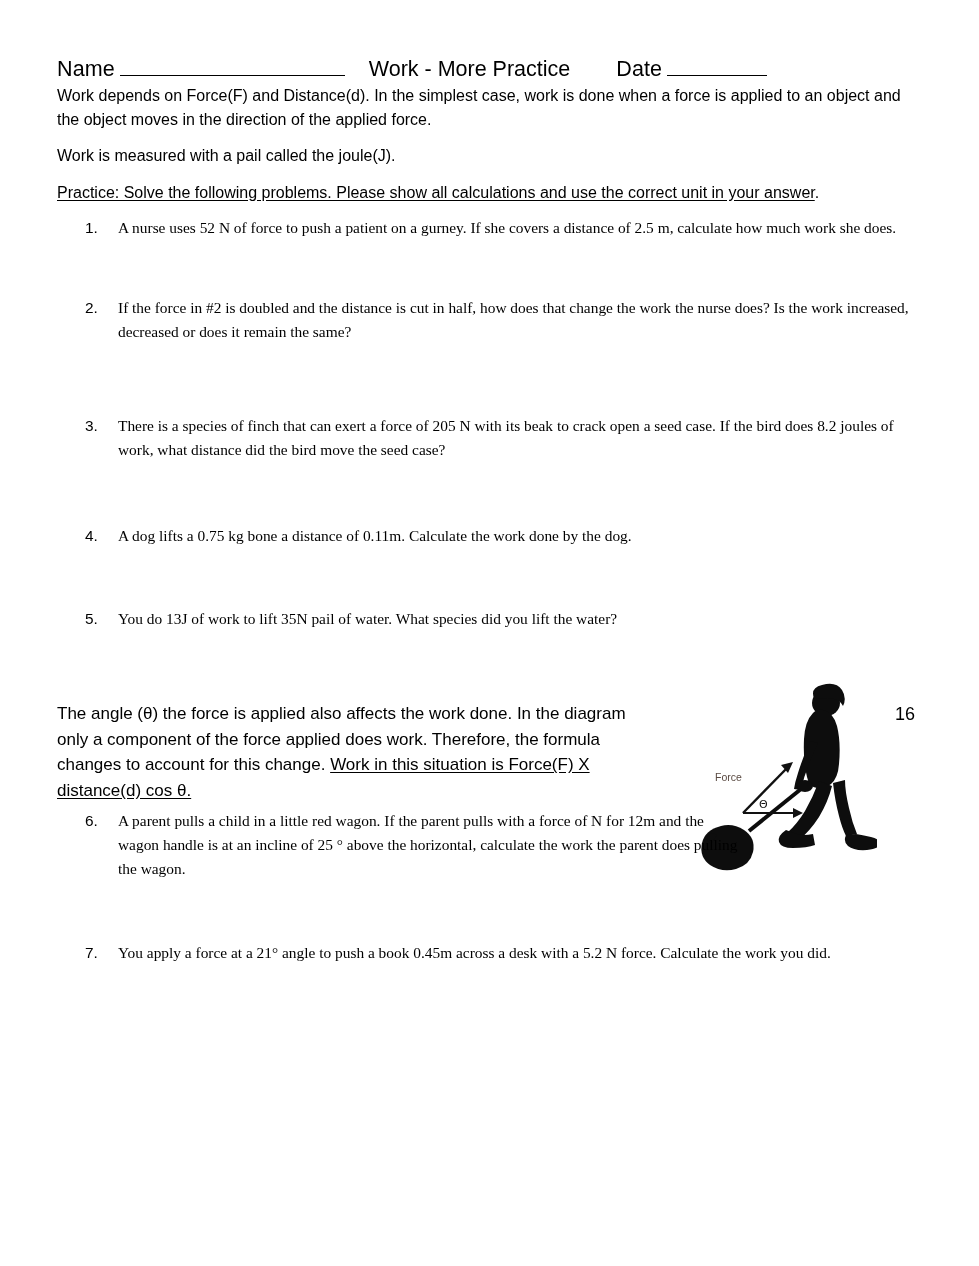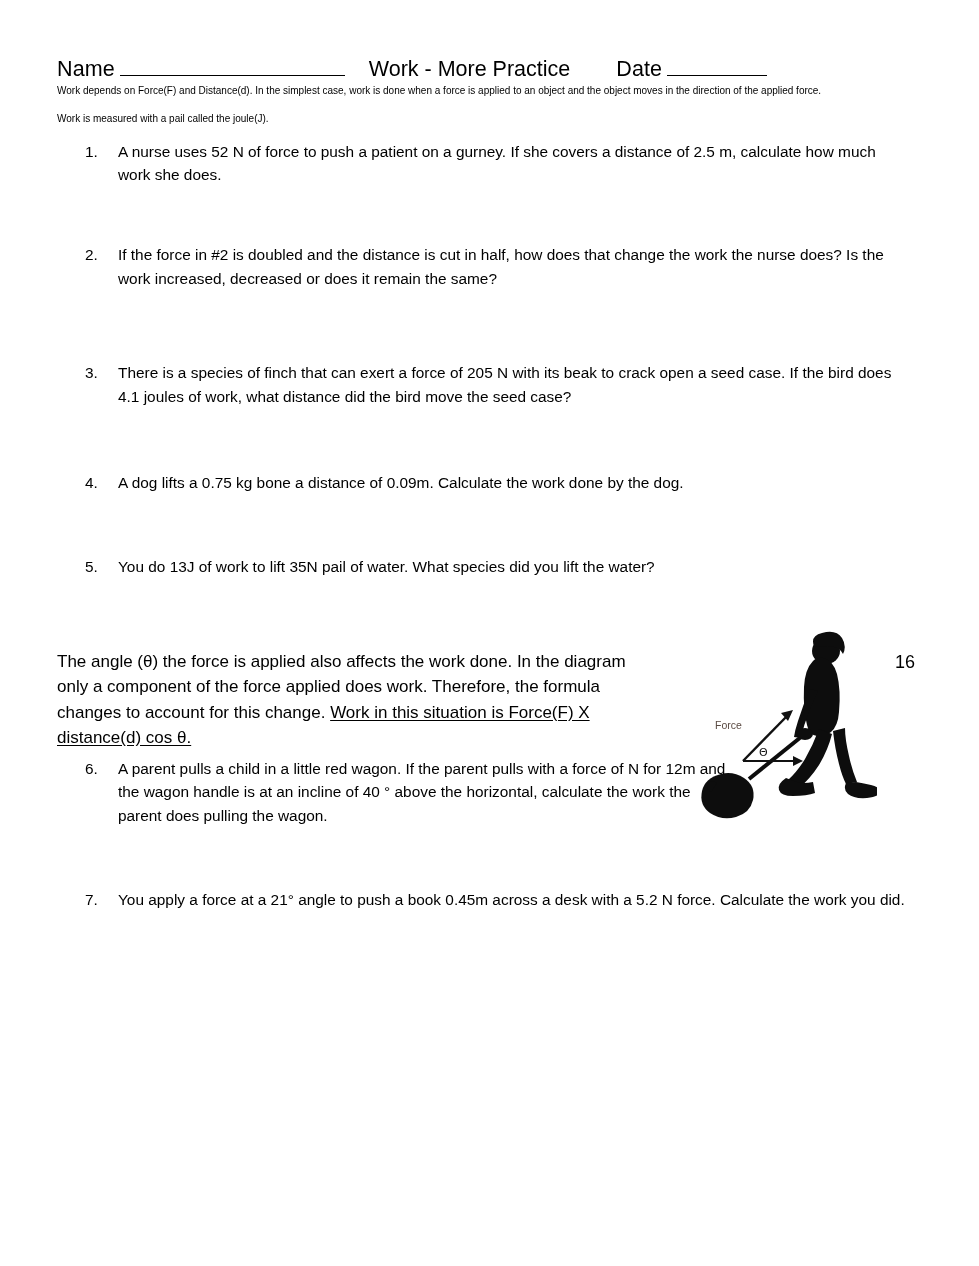--- a/index.html
+++ b/index.html
@@ -40,21 +40,21 @@
     height: 0.92em;
     margin: 0 2px 0 5px;
   }
   .blank-name { width: 225px; }
   .blank-date { width: 100px; }
   .gap-lg { display: inline-block; width: 22px; }
   .gap-md { display: inline-block; width: 46px; }
 
   
   .para {
-    font-size: 10px;
+    font-size: 16px;
     line-height: 1.47;
     margin: 0 0 13px 0;
     text-align: left;
   }
   .para.tight { margin-bottom: 12px; }
   .u { text-decoration: underline; text-underline-offset: 2px; }
 
   
   .qlist {
     margin: 0;
@@ -68,21 +68,21 @@
     padding-left: 61px;
     margin-bottom: 0;
   }
   .q .num {
     position: absolute;
     left: 28px;
     top: 0;
     width: 26px;
     text-align: left;
   }
-  .q-body { display: block; }
+  .q-body { display: block; font-family: Liberation Serif, serif; }
 
   .spacer-1 { height: 56px; }
   .spacer-2 { height: 70px; }
   .spacer-3 { height: 62px; }
   .spacer-4 { height: 60px; }
   .spacer-5 { height: 70px; }
   .spacer-6 { height: 60px; }
 
   
   .angle-block {
@@ -132,44 +132,45 @@
 
     <div class="header-row">
       <span class="lbl">Name</span><span class="blank-line blank-name"></span><span class="gap-lg"></span><span>Work - More Practice</span><span class="gap-md"></span><span class="lbl">Date</span><span class="blank-line blank-date"></span>
     </div>
 
     <p class="para">Work depends on Force(F) and Distance(d).  In the simplest case, work is done when a force is applied to an object and the object moves in the direction of the applied force.</p>
 
 
     <p class="para">Work is measured with a pail called the joule(J).</p>
 
+    <p class="para tight"><span class="u">Practice:  Solve the following problems.  Please show all calculations and use the correct unit in your answer</span><span>.</span></p>
 
     <ol class="qlist">
 
       <li class="q">
         <span class="num">1.</span>
         <span class="q-body">A nurse uses 52 N of force to push a patient on a gurney.  If she covers a distance of 2.5 m, calculate how much work she does.</span>
       </li>
       <div class="spacer-1"></div>
 
       <li class="q">
         <span class="num">2.</span>
         <span class="q-body">If the force in #2 is doubled and the distance is cut in half, how does that change the work the nurse does?  Is the work increased, decreased or does it remain the same?</span>
       </li>
       <div class="spacer-2"></div>
 
       <li class="q">
         <span class="num">3.</span>
-        <span class="q-body">There is a species of finch that can exert a force of 205 N with its beak to crack open a seed case.  If the bird does 4.1 joules of work, what distance did the bird move the seed case?</span>
+        <span class="q-body">There is a species of finch that can exert a force of 205 N with its beak to crack open a seed case.  If the bird does 8.2 joules of work, what distance did the bird move the seed case?</span>
       </li>
       <div class="spacer-3"></div>
 
       <li class="q">
         <span class="num">4.</span>
-        <span class="q-body">A dog lifts a 0.75 kg bone a distance of 0.09m.  Calculate the work done by the dog.</span>
+        <span class="q-body">A dog lifts a 0.75 kg bone a distance of 0.11m.  Calculate the work done by the dog.</span>
       </li>
       <div class="spacer-4"></div>
 
       <li class="q">
         <span class="num">5.</span>
         <span class="q-body">You do 13J of work to lift 35N pail of water.  What species did you lift the water?</span>
       </li>
       <div class="spacer-5"></div>
 
     </ol>
@@ -218,21 +219,21 @@
           <text x="62" y="125" font-family="DejaVu Sans, sans-serif" font-size="11" fill="#111">Θ</text>
 
           <text x="18" y="98" font-family="Liberation Sans, sans-serif" font-size="10.5" fill="#5a4a42">Force</text>
         </svg>
       </div>
 
       <p class="angle-para"><span>The angle (θ) the force is applied also affects the work done.  In the diagram only a component of the force applied does work.  Therefore, the formula changes to account for this change.  </span><span class="u">Work in this situation is Force(F) X distance(d) cos θ.</span></p>
 
       <div class="q6">
         <span class="num">6.</span>
-        <span class="q-body">A parent pulls a child in a little red wagon.  If the parent pulls with a force of N for 12m and the wagon handle is at an incline of 40 ° above the horizontal, calculate the work the parent does pulling the wagon.</span>
+        <span class="q-body">A parent pulls a child in a little red wagon.  If the parent pulls with a force of N for 12m and the wagon handle is at an incline of 25 ° above the horizontal, calculate the work the parent does pulling the wagon.</span>
       </div>
 
       <span class="page-number">16</span>
 
     </div>
 
     <div class="spacer-6"></div>
 
     <div class="q">
       <span class="num">7.</span>

